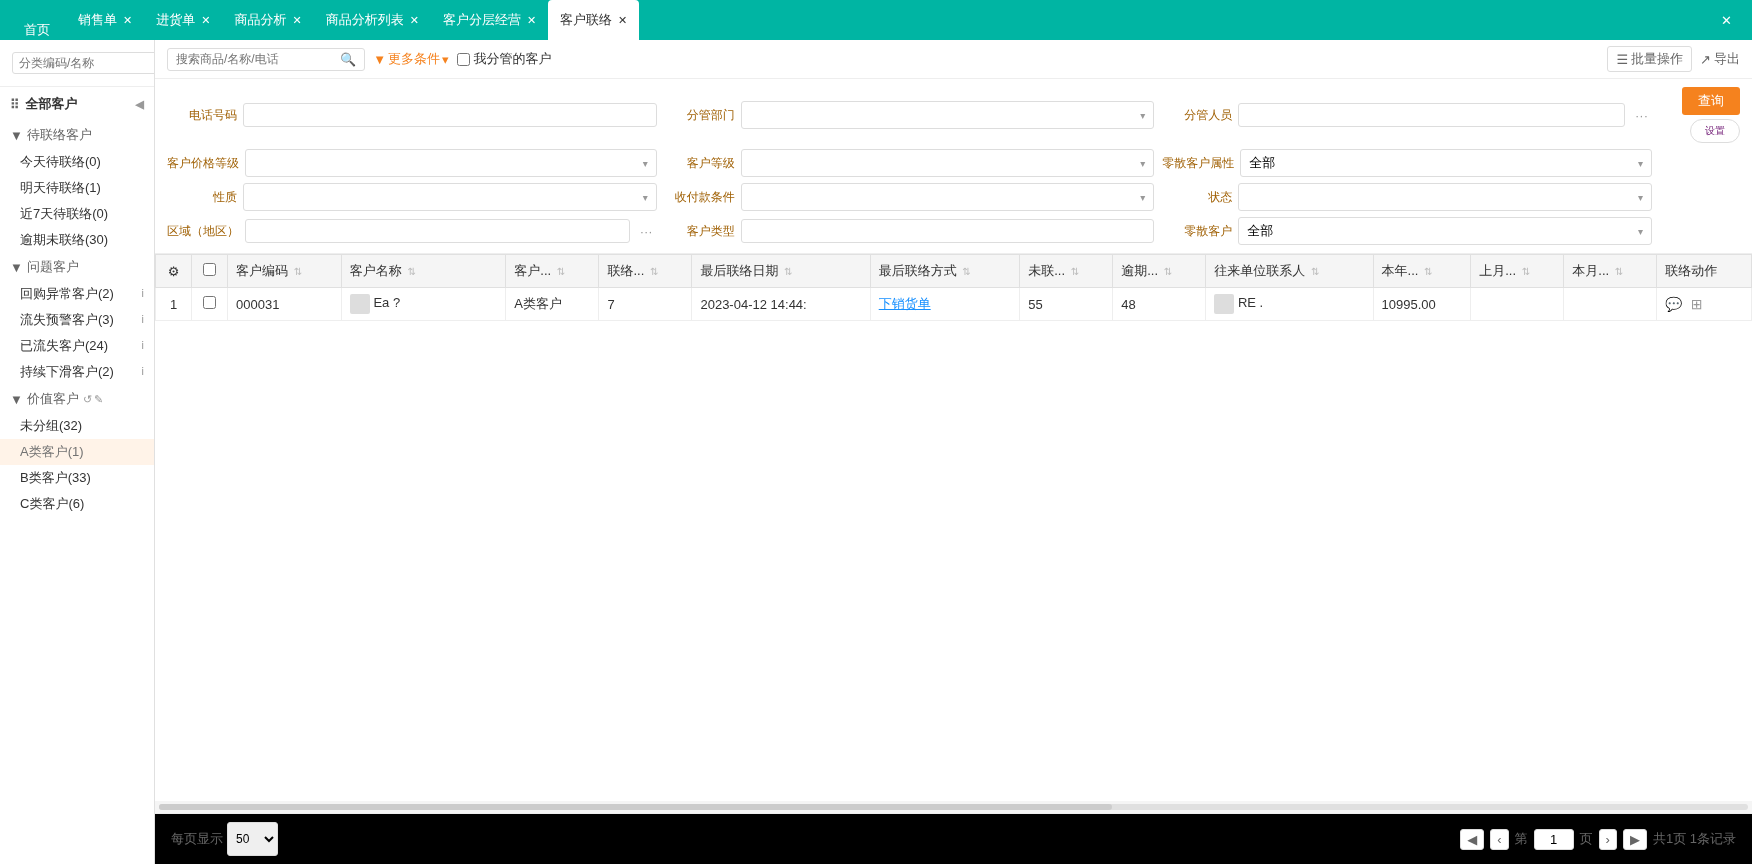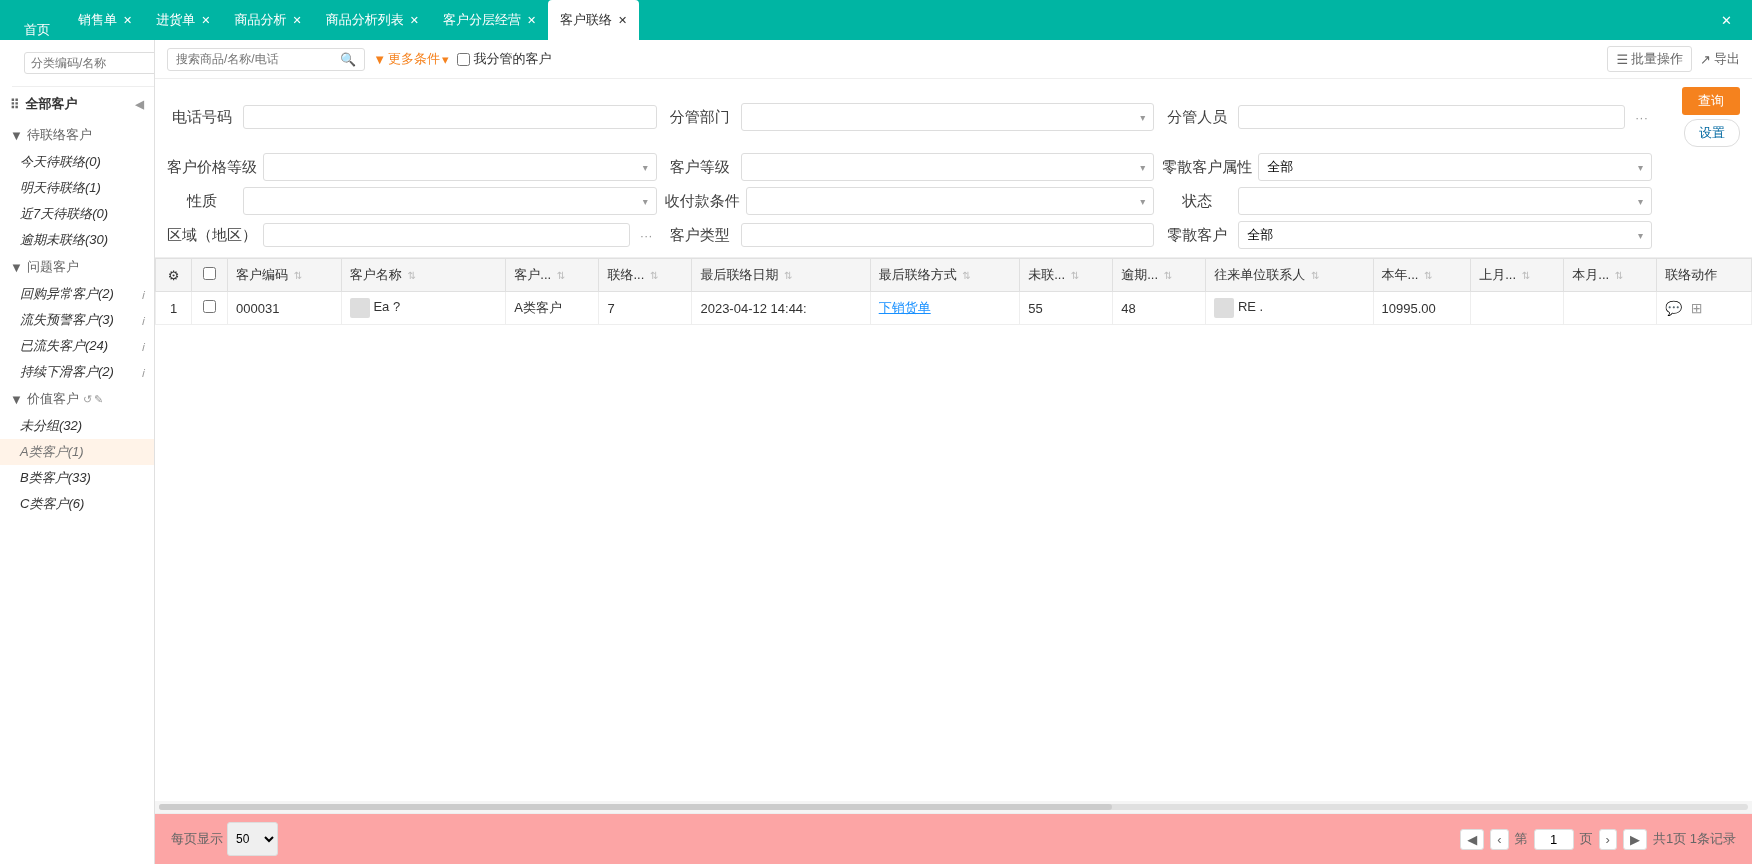--- a/index.html
+++ b/index.html
@@ -12,29 +12,29 @@
     .top-nav .nav-item .close-btn { margin-left: 6px; font-size: 11px; cursor: pointer; }
     .top-nav .home { padding: 0 16px; margin-top: 20px; }
     .top-nav .spacer { flex: 1; }
     .top-nav .close-window { padding: 0 12px; cursor: pointer; }
 
     
     .main-layout { display: flex; height: 824px; }
 
     
     .sidebar { width: 155px; background: white; border-right: 1px solid #e0e0e0; overflow-y: auto; flex-shrink: 0; }
-    .sidebar-search { display: flex; align-items: center; padding: 12px; border-bottom: 1px solid #eee; margin-left: 12px; }
+    .sidebar-search { display: flex; align-items: center; padding: 12px; border-bottom: 1px solid #eee; }
     .sidebar-search input { flex: 1; border: 1px solid #ddd; border-radius: 3px; padding: 3px 6px; font-size: 12px; outline: none; }
     .sidebar-all { display: flex; align-items: center; padding: 8px 10px; font-weight: bold; color: #333; cursor: pointer; }
     .sidebar-all .collapse-icon { margin-left: auto; color: #999; font-size: 11px; }
     .sidebar-all .grid-icon { margin-right: 6px; color: #666; }
 
     .sidebar-group-title { display: flex; align-items: center; padding: 5px 10px; color: #666; font-size: 12px; cursor: pointer; }
     .sidebar-group-title .arrow { margin-right: 4px; }
-    .sidebar-item { padding: 4px 10px 4px 20px; cursor: pointer; color: #333; font-size: 12px; display: flex; align-items: center; font-style: italic; }
+    .sidebar-item { padding: 4px 10px 4px 20px; cursor: pointer; color: #333; font-size: 12px; display: flex; align-items: flex-start; }
     .sidebar-item.active { background: #fff3e8; color: #737373; }
     .sidebar-item .info-icon { margin-left: auto; color: #999; font-size: 11px; }
 
     
     .content { flex: 1; display: flex; flex-direction: column; overflow: hidden; }
 
     
     .toolbar { background: white; padding: 6px 12px; display: flex; align-items: center; border-bottom: 1px solid #eee; gap: 8px; }
     .toolbar-search { display: flex; align-items: center; border: 1px solid #ddd; border-radius: 3px; padding: 3px 8px; gap: 4px; }
     .toolbar-search input { border: none; outline: none; font-size: 12px; width: 160px; }
@@ -42,43 +42,43 @@
     .toolbar-checkbox { display: flex; align-items: center; gap: 4px; color: #333; }
     .toolbar-right { margin-left: auto; display: flex; gap: 8px; align-items: center; }
     .btn-batch { color: #666; cursor: pointer; display: flex; align-items: center; gap: 3px; border: 1px solid #ddd; padding: 3px 8px; border-radius: 3px; background: white; }
     .btn-export { color: #666; cursor: pointer; display: flex; align-items: center; gap: 3px; }
 
     
     .filter-panel { background: white; border-bottom: 1px solid #eee; padding: 8px 12px; }
     .filter-row { display: flex; align-items: center; margin-bottom: 6px; gap: 8px; }
     .filter-row:last-child { margin-bottom: 0; }
     .filter-item { display: flex; align-items: center; flex: 1; gap: 6px; }
-    .filter-label { color: #404040; white-space: nowrap; min-width: 70px; text-align: center; font-size: 15px; }
+    .filter-label { color: #a16207; white-space: nowrap; min-width: 70px; text-align: right; font-size: 12px; }
     .filter-input { flex: 1; border: 1px solid #ddd; border-radius: 3px; padding: 4px 8px; font-size: 12px; outline: none; }
     .filter-select { flex: 1; border: 1px solid #ddd; border-radius: 3px; padding: 4px 8px; font-size: 12px; outline: none; display: flex; align-items: center; justify-content: space-between; cursor: pointer; background: white; min-height: 28px; }
     .filter-select .caret { color: #999; font-size: 10px; }
     .filter-dots { color: #999; cursor: pointer; padding: 0 4px; }
     .filter-actions { display: flex; flex-direction: column; gap: 4px; align-items: flex-end; min-width: 80px; }
     .btn-query { background: #f5821e; color: white; border: none; padding: 5px 16px; border-radius: 3px; cursor: pointer; font-size: 13px; }
-    .btn-settings { background: white; color: #0369a1; border: 1px solid #ddd; padding: 4px 14px; border-radius: 13px; cursor: pointer; font-size: 13px; }
+    .btn-settings { background: white; color: #701a75; border: 1px solid #ddd; padding: 4px 14px; border-radius: 13px; cursor: pointer; font-size: 10px; }
 
     
     .table-area { flex: 1; overflow: auto; background: white; margin: 0; }
     table { width: 100%; border-collapse: collapse; font-size: 12px; }
     thead tr { background: #f5f5f5; }
     thead th { border: 1px solid #e0e0e0; padding: 7px 8px; text-align: left; white-space: nowrap; font-weight: normal; color: #333; position: sticky; top: 0; background: #f5f5f5; }
     thead th .sort-arrows { color: #bbb; font-size: 10px; margin-left: 2px; }
     tbody tr { border-bottom: 1px solid #f0f0f0; }
     tbody td { border: 1px solid #eee; padding: 6px 8px; white-space: nowrap; color: #333; }
     .link-text { color: #1890ff; cursor: pointer; text-decoration: underline; }
     .action-icons { display: flex; gap: 8px; color: #999; }
     .action-icon { cursor: pointer; font-size: 14px; }
 
     
-    .footer { background: #fca5a5; border-top: 1px solid #eee; padding: 8px 16px; display: flex; align-items: center; gap: 8px; font-size: 12px; color: #666; }
+    .footer { background: #000000; border-top: 1px solid #eee; padding: 8px 16px; display: flex; align-items: center; gap: 8px; font-size: 12px; color: #666; }
     .footer-left { display: flex; align-items: center; gap: 4px; }
     .footer-right { margin-left: auto; display: flex; align-items: center; gap: 6px; }
     .page-input { width: 40px; border: 1px solid #ddd; border-radius: 3px; padding: 2px 4px; text-align: center; outline: none; }
     .page-btn { cursor: pointer; color: #666; border: 1px solid #ddd; background: white; padding: 2px 6px; border-radius: 3px; }
 
     
     .scroll-bar-area { height: 12px; background: #f5f5f5; display: flex; align-items: center; padding: 0 4px; }
     .scroll-bar-track { flex: 1; height: 6px; background: #e0e0e0; border-radius: 3px; position: relative; }
     .scroll-bar-thumb { position: absolute; left: 0; height: 6px; width: 60%; background: #ccc; border-radius: 3px; }
     .checkbox-cell { text-align: center; }

